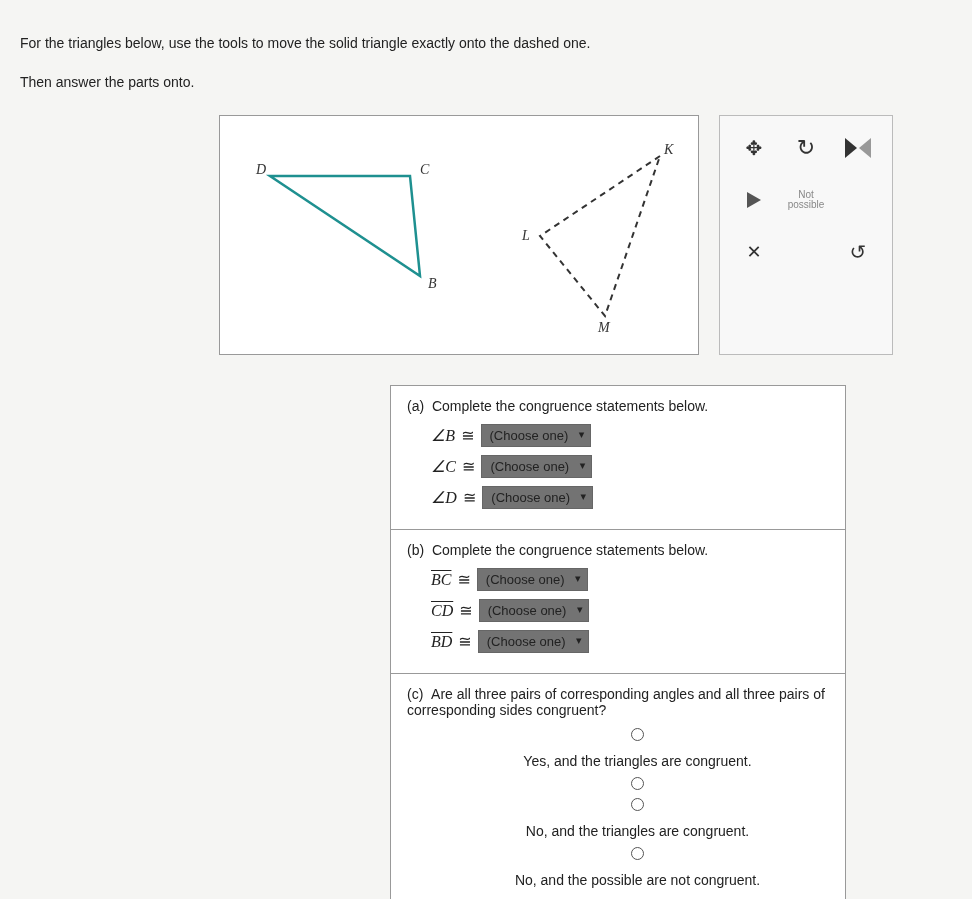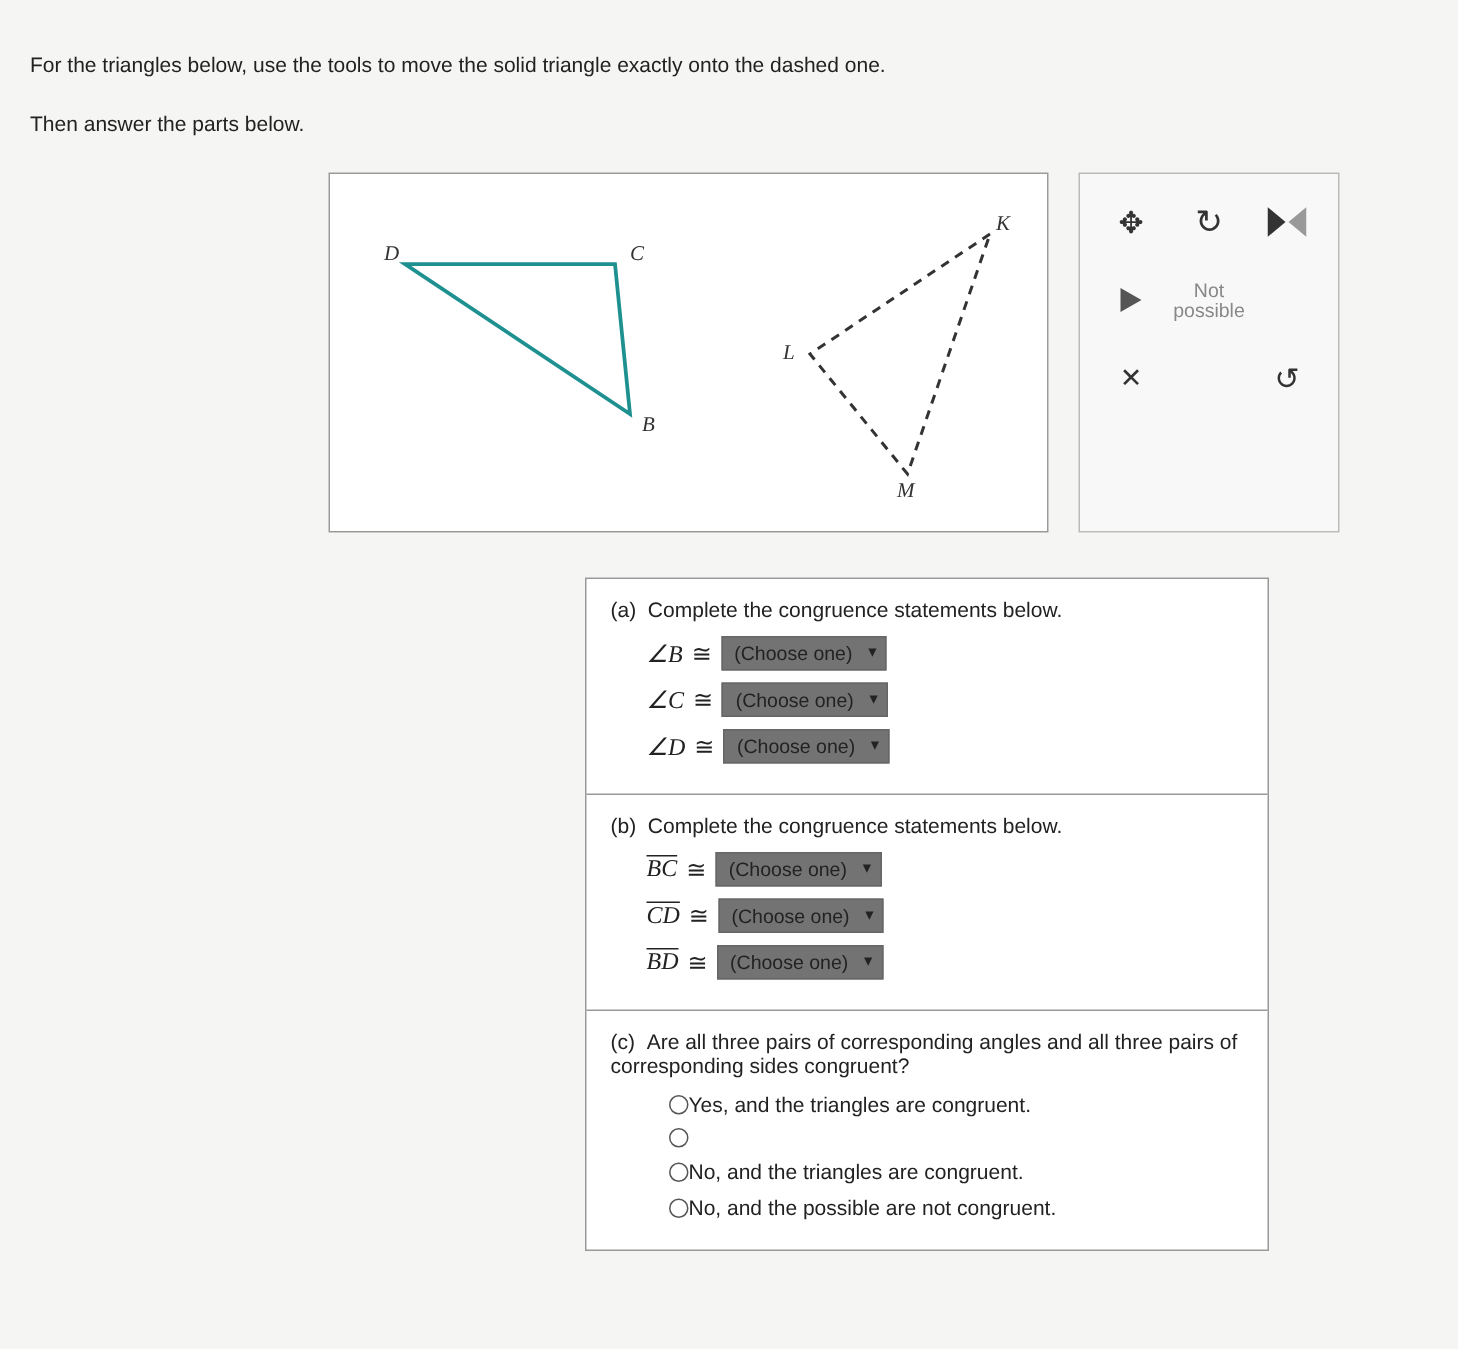--- a/index.html
+++ b/index.html
@@ -38,21 +38,21 @@
     }
     .tool {
       display: flex;
       align-items: center;
       justify-content: center;
       font-size: 18px;
       cursor: pointer;
       color: #333;
       flex-direction: column;
     }
-    .tool-caption { font-size: 13px; color: #888; text-align: center; line-height: 1; }
+    .tool-caption { font-size: 10px; color: #888; text-align: center; line-height: 1; }
     .questions {
       border: 1px solid #999;
       background: #fff;
       width: 456px;
       margin-left: 370px;
       margin-top: 30px;
     }
     .part {
       border-top: 1px solid #999;
       padding: 12px 16px;
@@ -83,23 +83,24 @@
     .dropdown::after {
       content: "▾";
       position: absolute;
       right: 6px;
       top: 3px;
       font-size: 11px;
     }
     .radio-row {
       display: flex;
       align-items: center;
-      gap: 0;
+      gap: 12px;
       margin: 8px 0 8px 39px;
       cursor: pointer;
+      flex-direction: column;
     }
     .radio-circle {
       width: 13px; height: 13px;
       border: 1px solid #555;
       border-radius: 50%;
       flex-shrink: 0;
     }
     .vlabel {
       position: absolute;
       font-family: 'Times New Roman', serif;
@@ -114,21 +115,21 @@
       border-bottom: 8px solid transparent;
       border-left: 14px solid #555;
     }
     .flipwrap { display:flex; gap:1px;}
   </style>
 </head>
 <body>
 
 <div class="instructions">
   <div>For the triangles below, use the tools to move the solid triangle exactly onto the dashed one.</div>
-  <div style="margin-top:12px;">Then answer the parts below.</div>
+  <div style="margin-top:12px;">Then answer the parts onto.</div>
 </div>
 
 <div class="workspace-area">
   <div class="canvas">
 
     <svg class="tri" style="left:30px; top:40px;" width="200" height="140">
       <polygon points="20,20 160,20 170,120" fill="none" stroke="#1e9090" stroke-width="2.5"></polygon>
     </svg>
     <span class="vlabel" style="left:36px; top:46px;">D</span>
     <span class="vlabel" style="left:200px; top:46px;">C</span>

